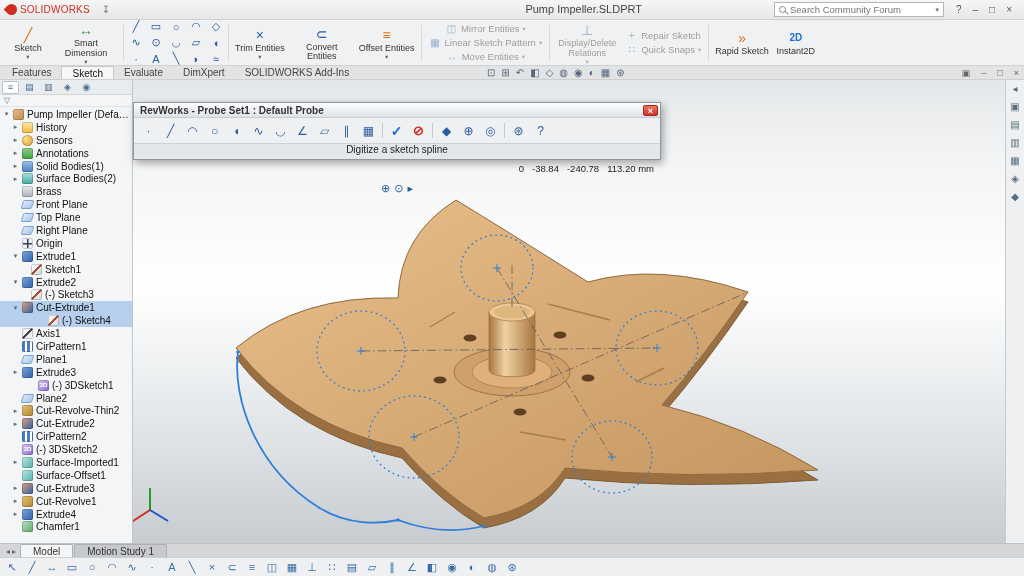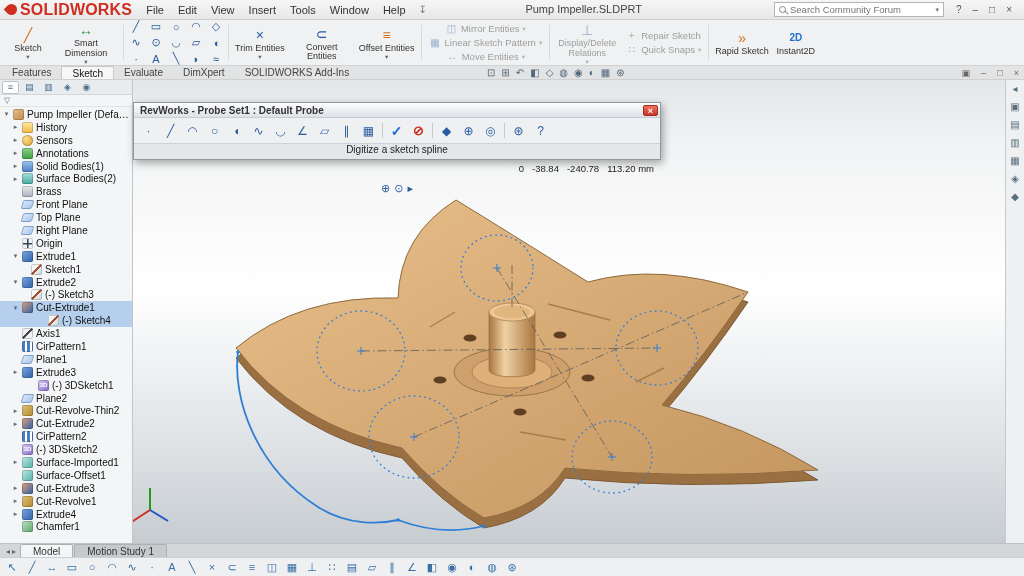--- a/index.html
+++ b/index.html
@@ -7,21 +7,21 @@
   body { font-family:"Liberation Sans", sans-serif; font-size:11px; color:#222;
          background:#e8e8e8; position:relative; user-select:none; }
 
   
   .titlebar { height:20px; display:flex; align-items:center;
     background:linear-gradient(#f6f6f6,#e7e7e7); border-bottom:1px solid #cfcfcf;
     padding:0 4px; gap:1px; position:relative; }
   .logo { display:flex; align-items:center; gap:3px; margin:0 6px 0 2px; }
   .logo-mark { width:11px; height:11px; background:#cf2e21; border-radius:0 50% 50% 50%;
     transform:rotate(-45deg); }
-  .logo-text { color:#cf2e21; font-weight:bold; font-size:16px; letter-spacing:.2px; }
+  .logo-text { color:#cf2e21; font-weight:normal; font-size:10px; letter-spacing:.2px; }
   .menu { padding:2px 7px; font-size:11px; color:#333; }
   .pin { color:#777; font-size:10px; padding:0 5px; }
   .doc-title { position:absolute; left:57%; transform:translateX(-50%); top:3px;
     font-size:11px; color:#444; white-space:nowrap; }
   .search-area { margin-left:auto; display:flex; align-items:center; gap:6px; }
   .search-box { width:170px; height:15px; background:#fff; border:1px solid #b5b5b5;
     display:flex; align-items:center; padding:0 4px; gap:4px; }
   .mag { width:7px; height:7px; border:1.3px solid #888; border-radius:50%; position:relative; flex:0 0 auto; }
   .mag::after { content:""; position:absolute; width:5px; height:1.3px; background:#888;
     transform:rotate(45deg); right:-4px; bottom:-1px; }
@@ -151,30 +151,20 @@
     font-size:11px; color:#3a6ea5; }
 </style>
 </head>
 <body>
 
 <div class="titlebar">
   <div class="logo">
     <span class="logo-mark"></span>
     <span class="logo-text">SOLIDWORKS</span>
   </div>
-  <div style="display:flex">
-
-  <span class="menu">File</span>
-      <span class="menu">Edit</span>
-      <span class="menu">View</span>
-      <span class="menu">Insert</span>
-      <span class="menu">Tools</span>
-      <span class="menu">Window</span>
-      <span class="menu">Help</span>
-    </div>
   <span class="pin">↧</span>
   <span class="doc-title">Pump Impeller.SLDPRT</span>
   <div class="search-area">
     <div class="search-box">
       <span class="mag"></span>
       <input placeholder="Search Community Forum" style="">
       <span class="search-caret">▾</span>
     </div>
     <div class="win-controls">
 

